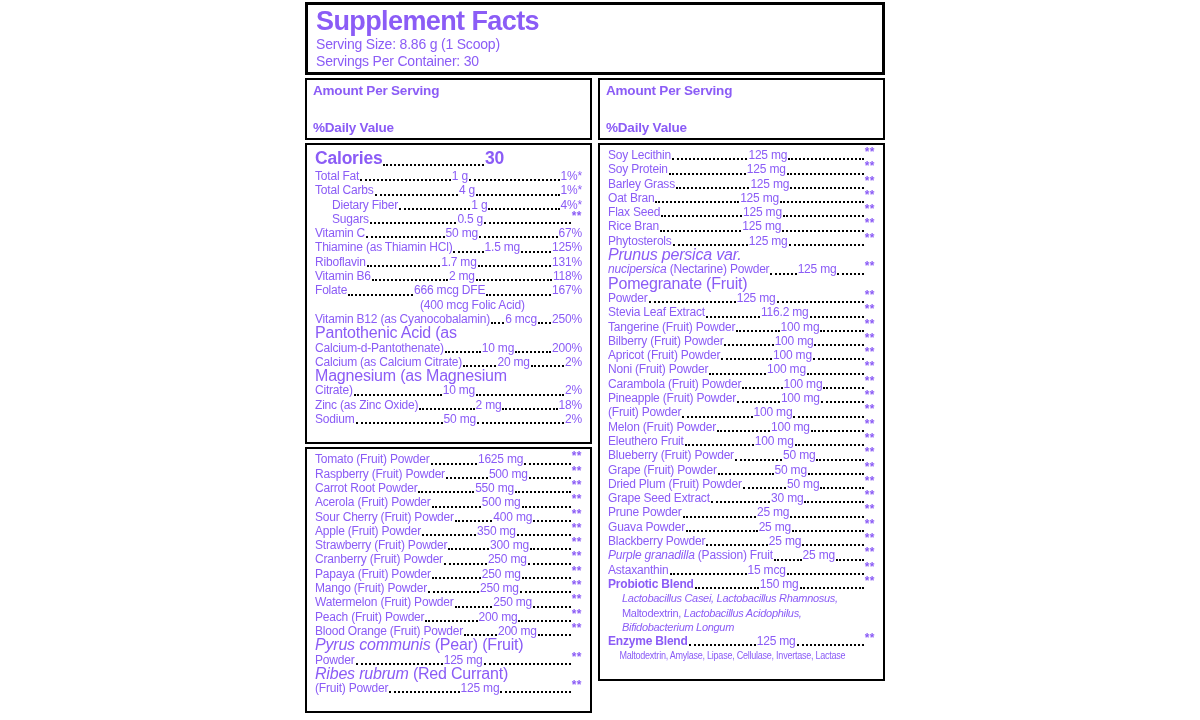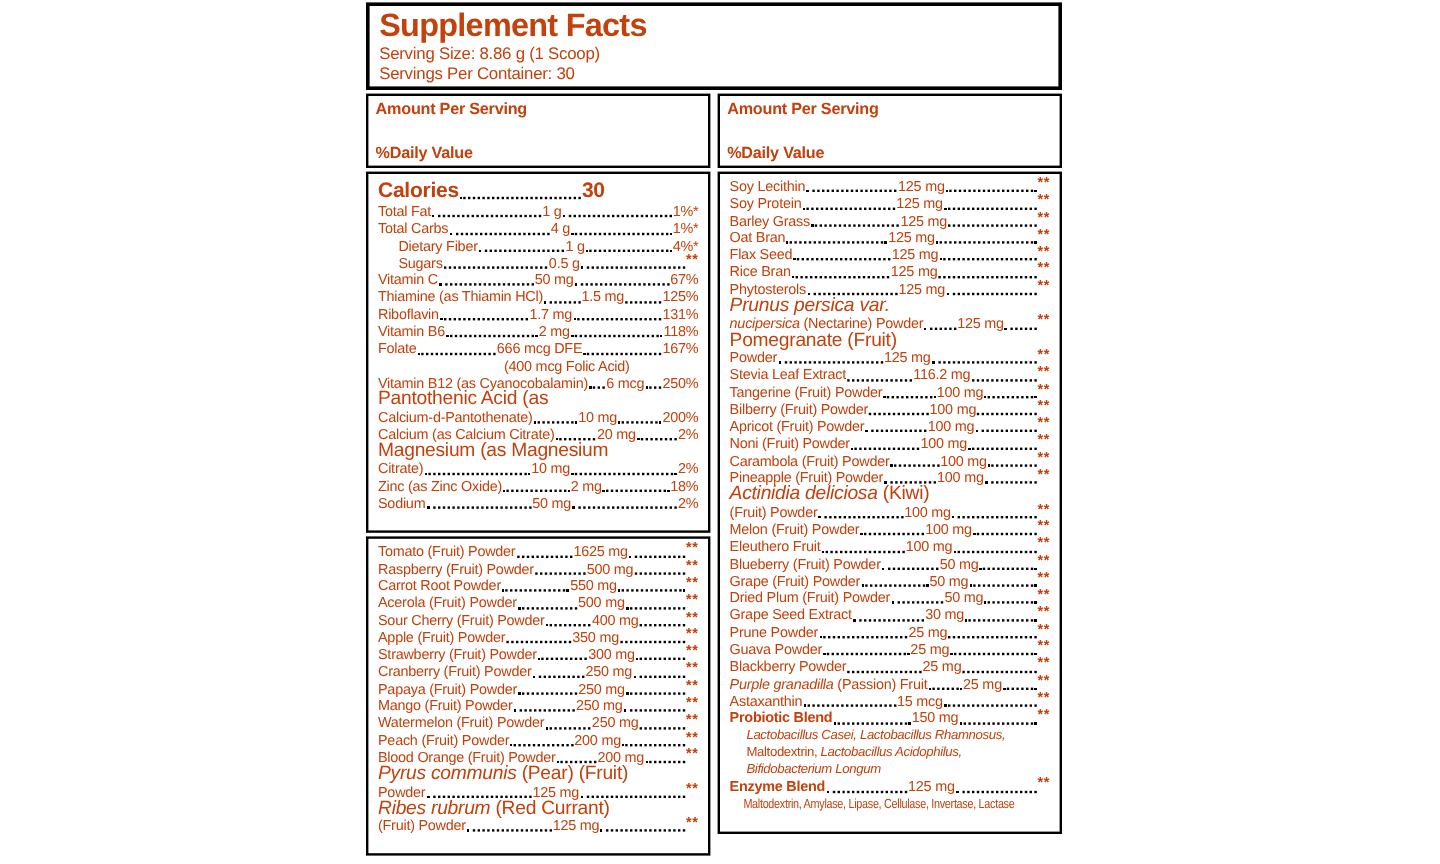--- a/index.html
+++ b/index.html
@@ -1,17 +1,17 @@
 <!DOCTYPE html>
 <html><head>
 <meta charset="utf-8">
 <style>
   html,body{margin:0;padding:0;background:#fff;}
   .canvas{position:relative;width:1200px;height:720px;background:#fff;overflow:hidden;
-    font-family:"Liberation Sans",sans-serif;color:#c2410c;letter-spacing:-0.2px;}
+    font-family:"Liberation Sans",sans-serif;color:#8b5cf6;letter-spacing:-0.2px;}
   .label{position:absolute;left:305px;top:2px;width:580px;}
   .box{border:3px solid #000;background:#fff;box-sizing:border-box;}
   .title-box{padding:1px 8px 3px 8px;}
   .page-title{font-size:27px;font-weight:700;letter-spacing:-0.6px;line-height:30px;}
   .serving-line{font-size:14px;line-height:16.5px;}
   .columns{display:flex;gap:6px;margin-top:3px;align-items:flex-start;}
   .col{width:287px;flex:0 0 287px;}
   .header-box{border:2.5px solid #000;box-sizing:border-box;display:flex;justify-content:flex-end;
     gap:22px;padding:3px 6px 3px 6px;font-size:13.5px;font-weight:700;line-height:15px;flex-direction:column;}
   .content-box{border:2.5px solid #000;box-sizing:border-box;margin-top:3px;padding:3px 8px 16px 8px;}
@@ -394,21 +394,20 @@
               <span class="dots"></span>
               <span class="dv ast">**</span>
             </div>
             <div class="row">
               <span class="name"><span>Pineapple (Fruit) Powder</span></span>
               <span class="dots"></span>
               <span class="amt">100 mg</span>
               <span class="dots"></span>
               <span class="dv ast">**</span>
             </div>
-            <div class="pre-line"><span class="it">Actinidia deliciosa</span><span> (Kiwi)</span></div>
             <div class="row">
               <span class="name"><span>(Fruit) Powder</span></span>
               <span class="dots"></span>
               <span class="amt">100 mg</span>
               <span class="dots"></span>
               <span class="dv ast">**</span>
             </div>
             <div class="row">
               <span class="name"><span>Melon (Fruit) Powder</span></span>
               <span class="dots"></span>

